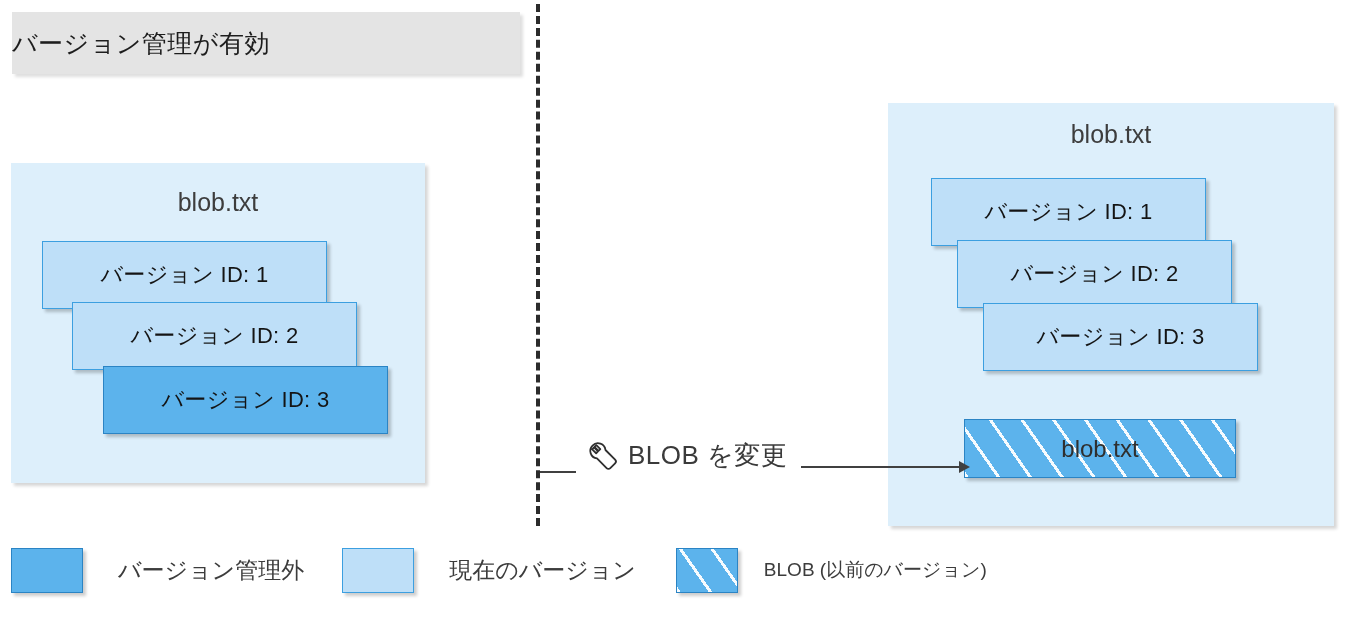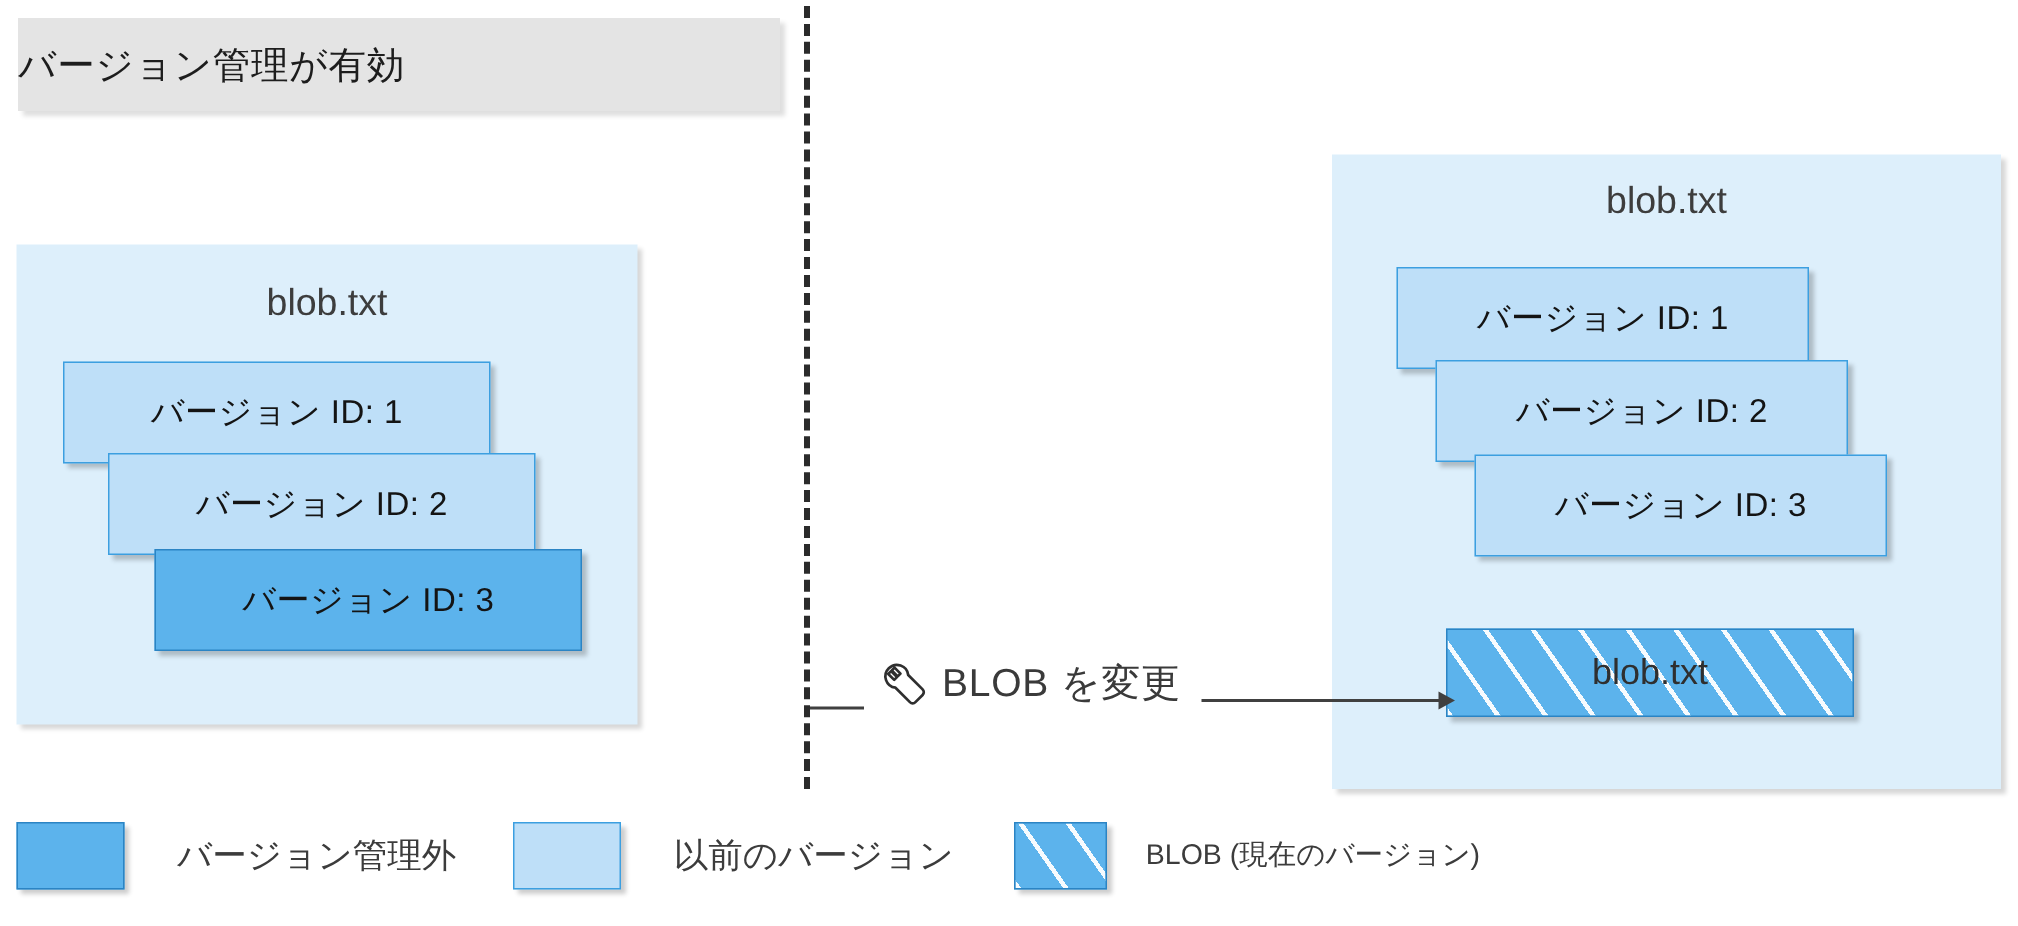--- a/index.html
+++ b/index.html
@@ -312,23 +312,23 @@
 
   <div id="legend">
 
     <div class="legend-item" id="legend-item-current">
       <span class="legend-swatch current"></span>
       <span class="legend-label">バージョン管理外</span>
     </div>
 
     <div class="legend-item" id="legend-item-prev">
       <span class="legend-swatch prev"></span>
-      <span class="legend-label">以前のバージョン</span>
+      <span class="legend-label">現在のバージョン</span>
     </div>
 
     <div class="legend-item" id="legend-item-blob">
       <span class="legend-swatch hatch"></span>
-      <span class="legend-label small">BLOB (現在のバージョン)</span>
+      <span class="legend-label small">BLOB (以前のバージョン)</span>
     </div>
 
   </div>
 
 </div>
 
 </body></html>

